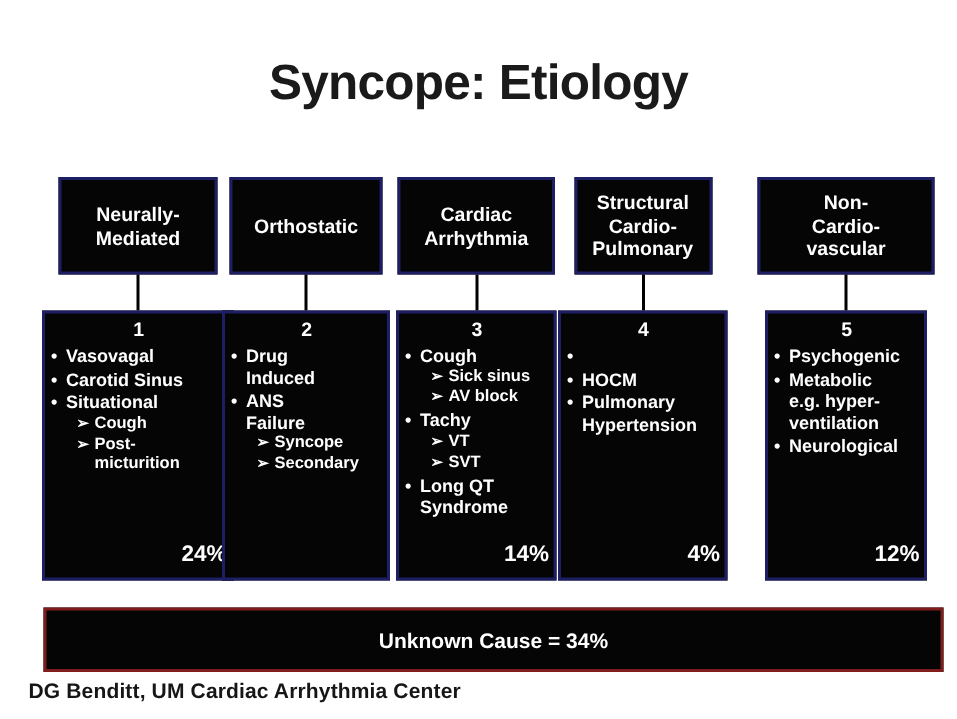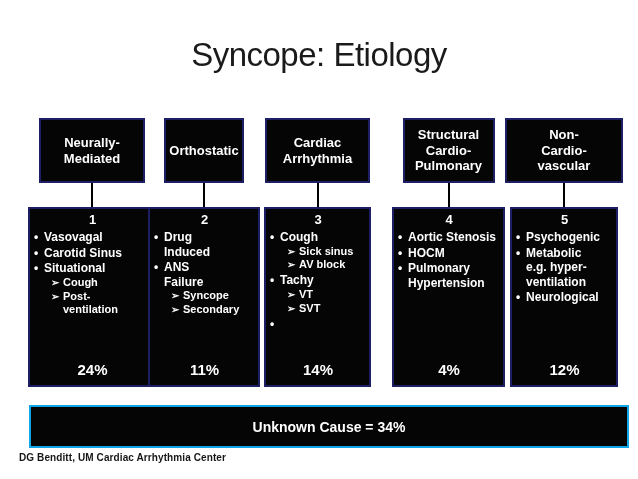--- a/index.html
+++ b/index.html
@@ -3,31 +3,31 @@
 <meta charset="utf-8">
 <style>
   html,body{margin:0;padding:0}
   body{
     width:638px;height:479px;position:relative;overflow:hidden;
     background:#ffffff;
     font-family:"Liberation Sans", sans-serif;
   }
   .title{
     position:absolute;top:36px;left:0;width:638px;
-    text-align:center;font-size:33px;font-weight:400;
+    text-align:center;font-size:33px;font-weight:700;
     letter-spacing:-0.5px;color:#1a1a1a;line-height:1.15;
   }
   .column{position:absolute;top:118px;display:flex;flex-direction:column;align-items:center}
   #columns .column:nth-child(1){left:28px;width:128px}
   #columns .column:nth-child(2){left:148px;width:112px}
   #columns .column:nth-child(3){left:264px;width:107px}
-  #columns .column:nth-child(4){left:392px;width:113px}
+  #columns .column:nth-child(4){left:372px;width:113px}
   #columns .column:nth-child(5){left:510px;width:108px}
   #columns .column:nth-child(1) .header-box{width:106px}
-  #columns .column:nth-child(2) .header-box{width:80px}
+  #columns .column:nth-child(2) .header-box{width:102px}
   #columns .column:nth-child(3) .header-box{width:105px}
   #columns .column:nth-child(4) .header-box{width:92px}
   #columns .column:nth-child(5) .header-box{width:118px}
   .header-box{
     box-sizing:border-box;height:65px;flex:none;
     background:#050505;border:2px solid #1e1e64;
     color:#ffffff;font-weight:bold;font-size:13px;line-height:1.22;
     display:flex;align-items:center;justify-content:center;
     text-align:center;padding:2px;
   }
@@ -41,30 +41,30 @@
     padding:3px 3px 7px 4px;overflow:hidden;
   }
   .num{text-align:center;font-size:13px;line-height:1.3;flex:none}
   .items{flex:none}
   .item{display:flex;align-items:flex-start}
   .item.l1{font-size:12px;line-height:1.22;margin-top:1px}
   .item.l1 .bullet{flex:none;width:10px;font-size:12px}
   .item.l2{font-size:11px;line-height:1.26;margin-left:17px}
   .item.l2 .bullet{flex:none;width:12px;font-size:10px;padding-top:1px}
   .item .txt{white-space:pre}
-  .pct{margin-top:auto;text-align:center;font-size:15px;flex:none}
+  .pct{margin-top:auto;text-align:right;font-size:15px;flex:none}
   .banner{
     position:absolute;left:29px;top:405px;width:600px;height:43px;
-    box-sizing:border-box;background:#050505;border:2px solid #0ea5e9;
+    box-sizing:border-box;background:#050505;border:2px solid #7f1d1d;
     color:#ffffff;font-weight:bold;font-size:14px;
     display:flex;align-items:center;justify-content:center;
   }
   .footer{
     position:absolute;left:19px;top:452px;
-    font-size:10px;font-weight:bold;color:#161616;letter-spacing:0.1px;
+    font-size:14px;font-weight:bold;color:#161616;letter-spacing:0.1px;
   }
 </style>
 </head>
 <body>
 
 <div>
   <div class="title">Syncope: Etiology</div>
 
   <div id="columns">
   <div class="column">
@@ -88,21 +88,21 @@
               <span class="bullet">•</span>
               <span class="txt">Situational</span>
             </div>
             <div class="item l2">
               <span class="bullet">➢</span>
               <span class="txt">Cough</span>
             </div>
             <div class="item l2">
               <span class="bullet">➢</span>
               <span class="txt">Post-
-ventilation</span>
+micturition</span>
             </div>
           </div>
       <div class="pct">24%</div>
     </div>
   </div>
 
   <div class="column">
     <div class="header-box">
       <span class="htxt">Orthostatic</span>
     </div>
@@ -122,21 +122,20 @@
             </div>
             <div class="item l2">
               <span class="bullet">➢</span>
               <span class="txt">Syncope</span>
             </div>
             <div class="item l2">
               <span class="bullet">➢</span>
               <span class="txt">Secondary</span>
             </div>
           </div>
-      <div class="pct">11%</div>
     </div>
   </div>
 
   <div class="column">
     <div class="header-box">
       <span class="htxt">Cardiac
 Arrhythmia</span>
     </div>
     <div class="connector"></div>
     <div class="detail-box">
@@ -161,39 +160,40 @@
             <div class="item l2">
               <span class="bullet">➢</span>
               <span class="txt">VT</span>
             </div>
             <div class="item l2">
               <span class="bullet">➢</span>
               <span class="txt">SVT</span>
             </div>
             <div class="item l1">
               <span class="bullet">•</span>
+              <span class="txt">Long QT
+Syndrome</span>
             </div>
           </div>
       <div class="pct">14%</div>
     </div>
   </div>
 
   <div class="column">
     <div class="header-box">
       <span class="htxt">Structural
 Cardio-
 Pulmonary</span>
     </div>
     <div class="connector"></div>
     <div class="detail-box">
       <div class="num">4</div>
       <div class="items">
             <div class="item l1">
               <span class="bullet">•</span>
-              <span class="txt">Aortic Stenosis</span>
             </div>
             <div class="item l1">
               <span class="bullet">•</span>
               <span class="txt">HOCM</span>
             </div>
             <div class="item l1">
               <span class="bullet">•</span>
               <span class="txt">Pulmonary
 Hypertension</span>
             </div>

